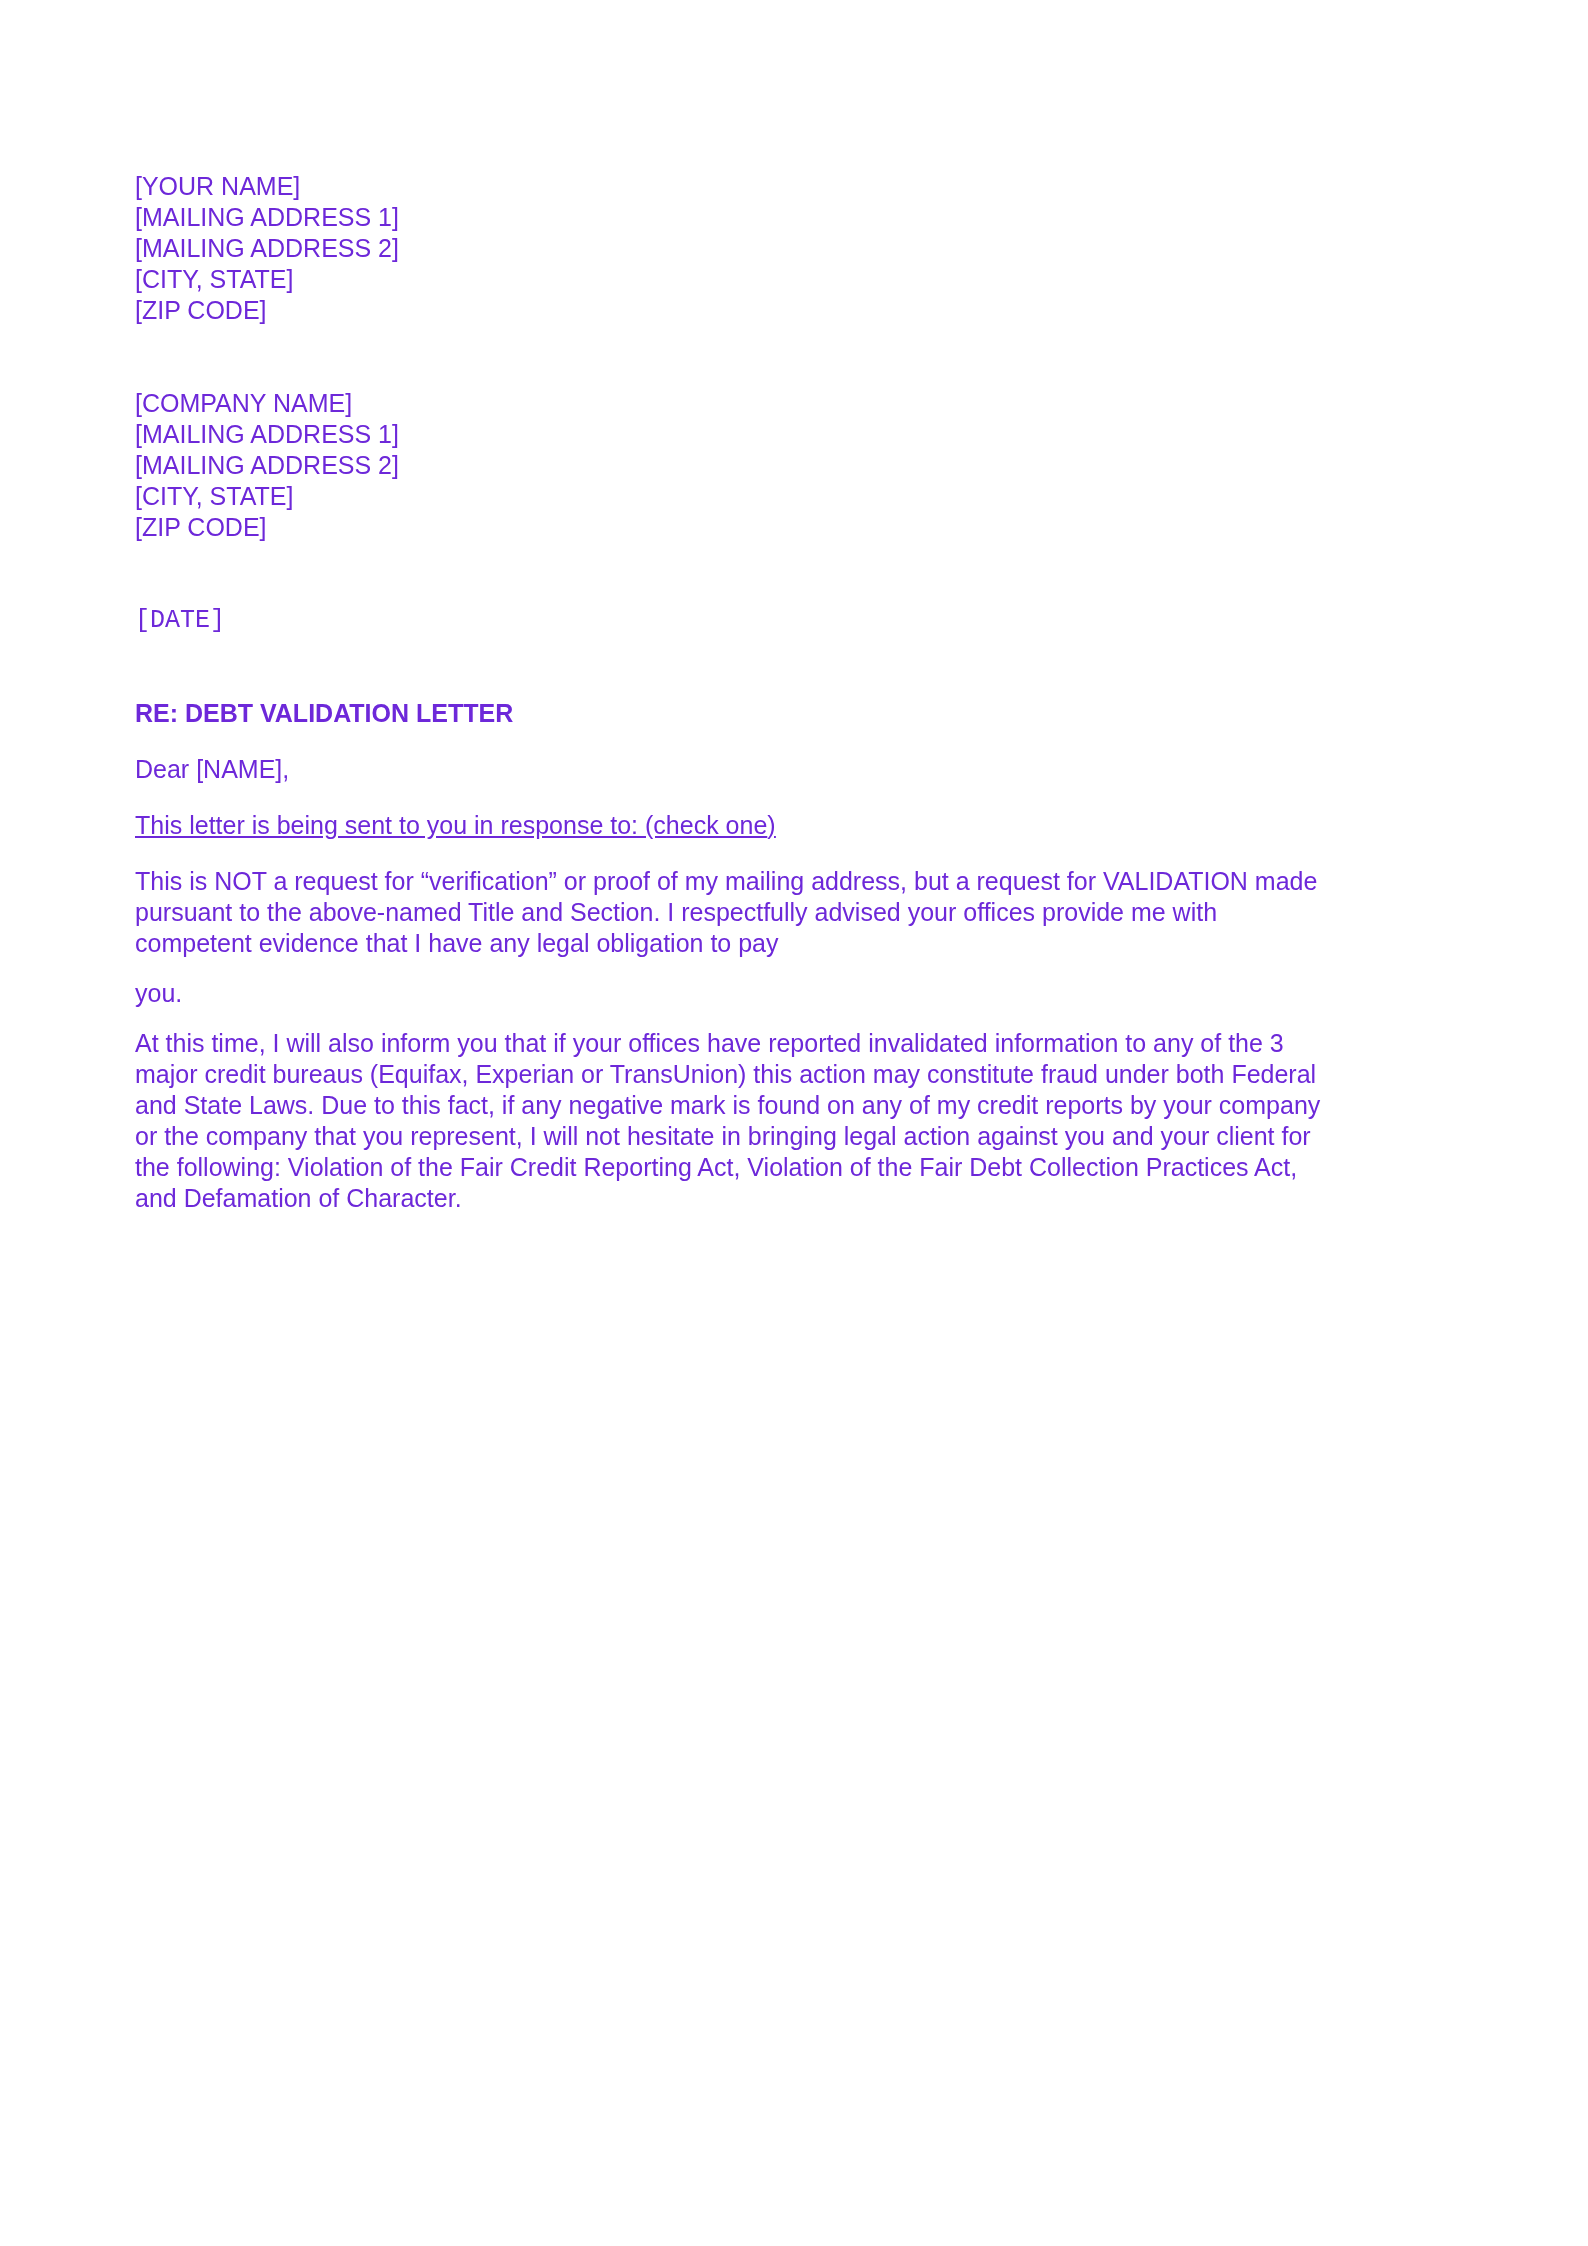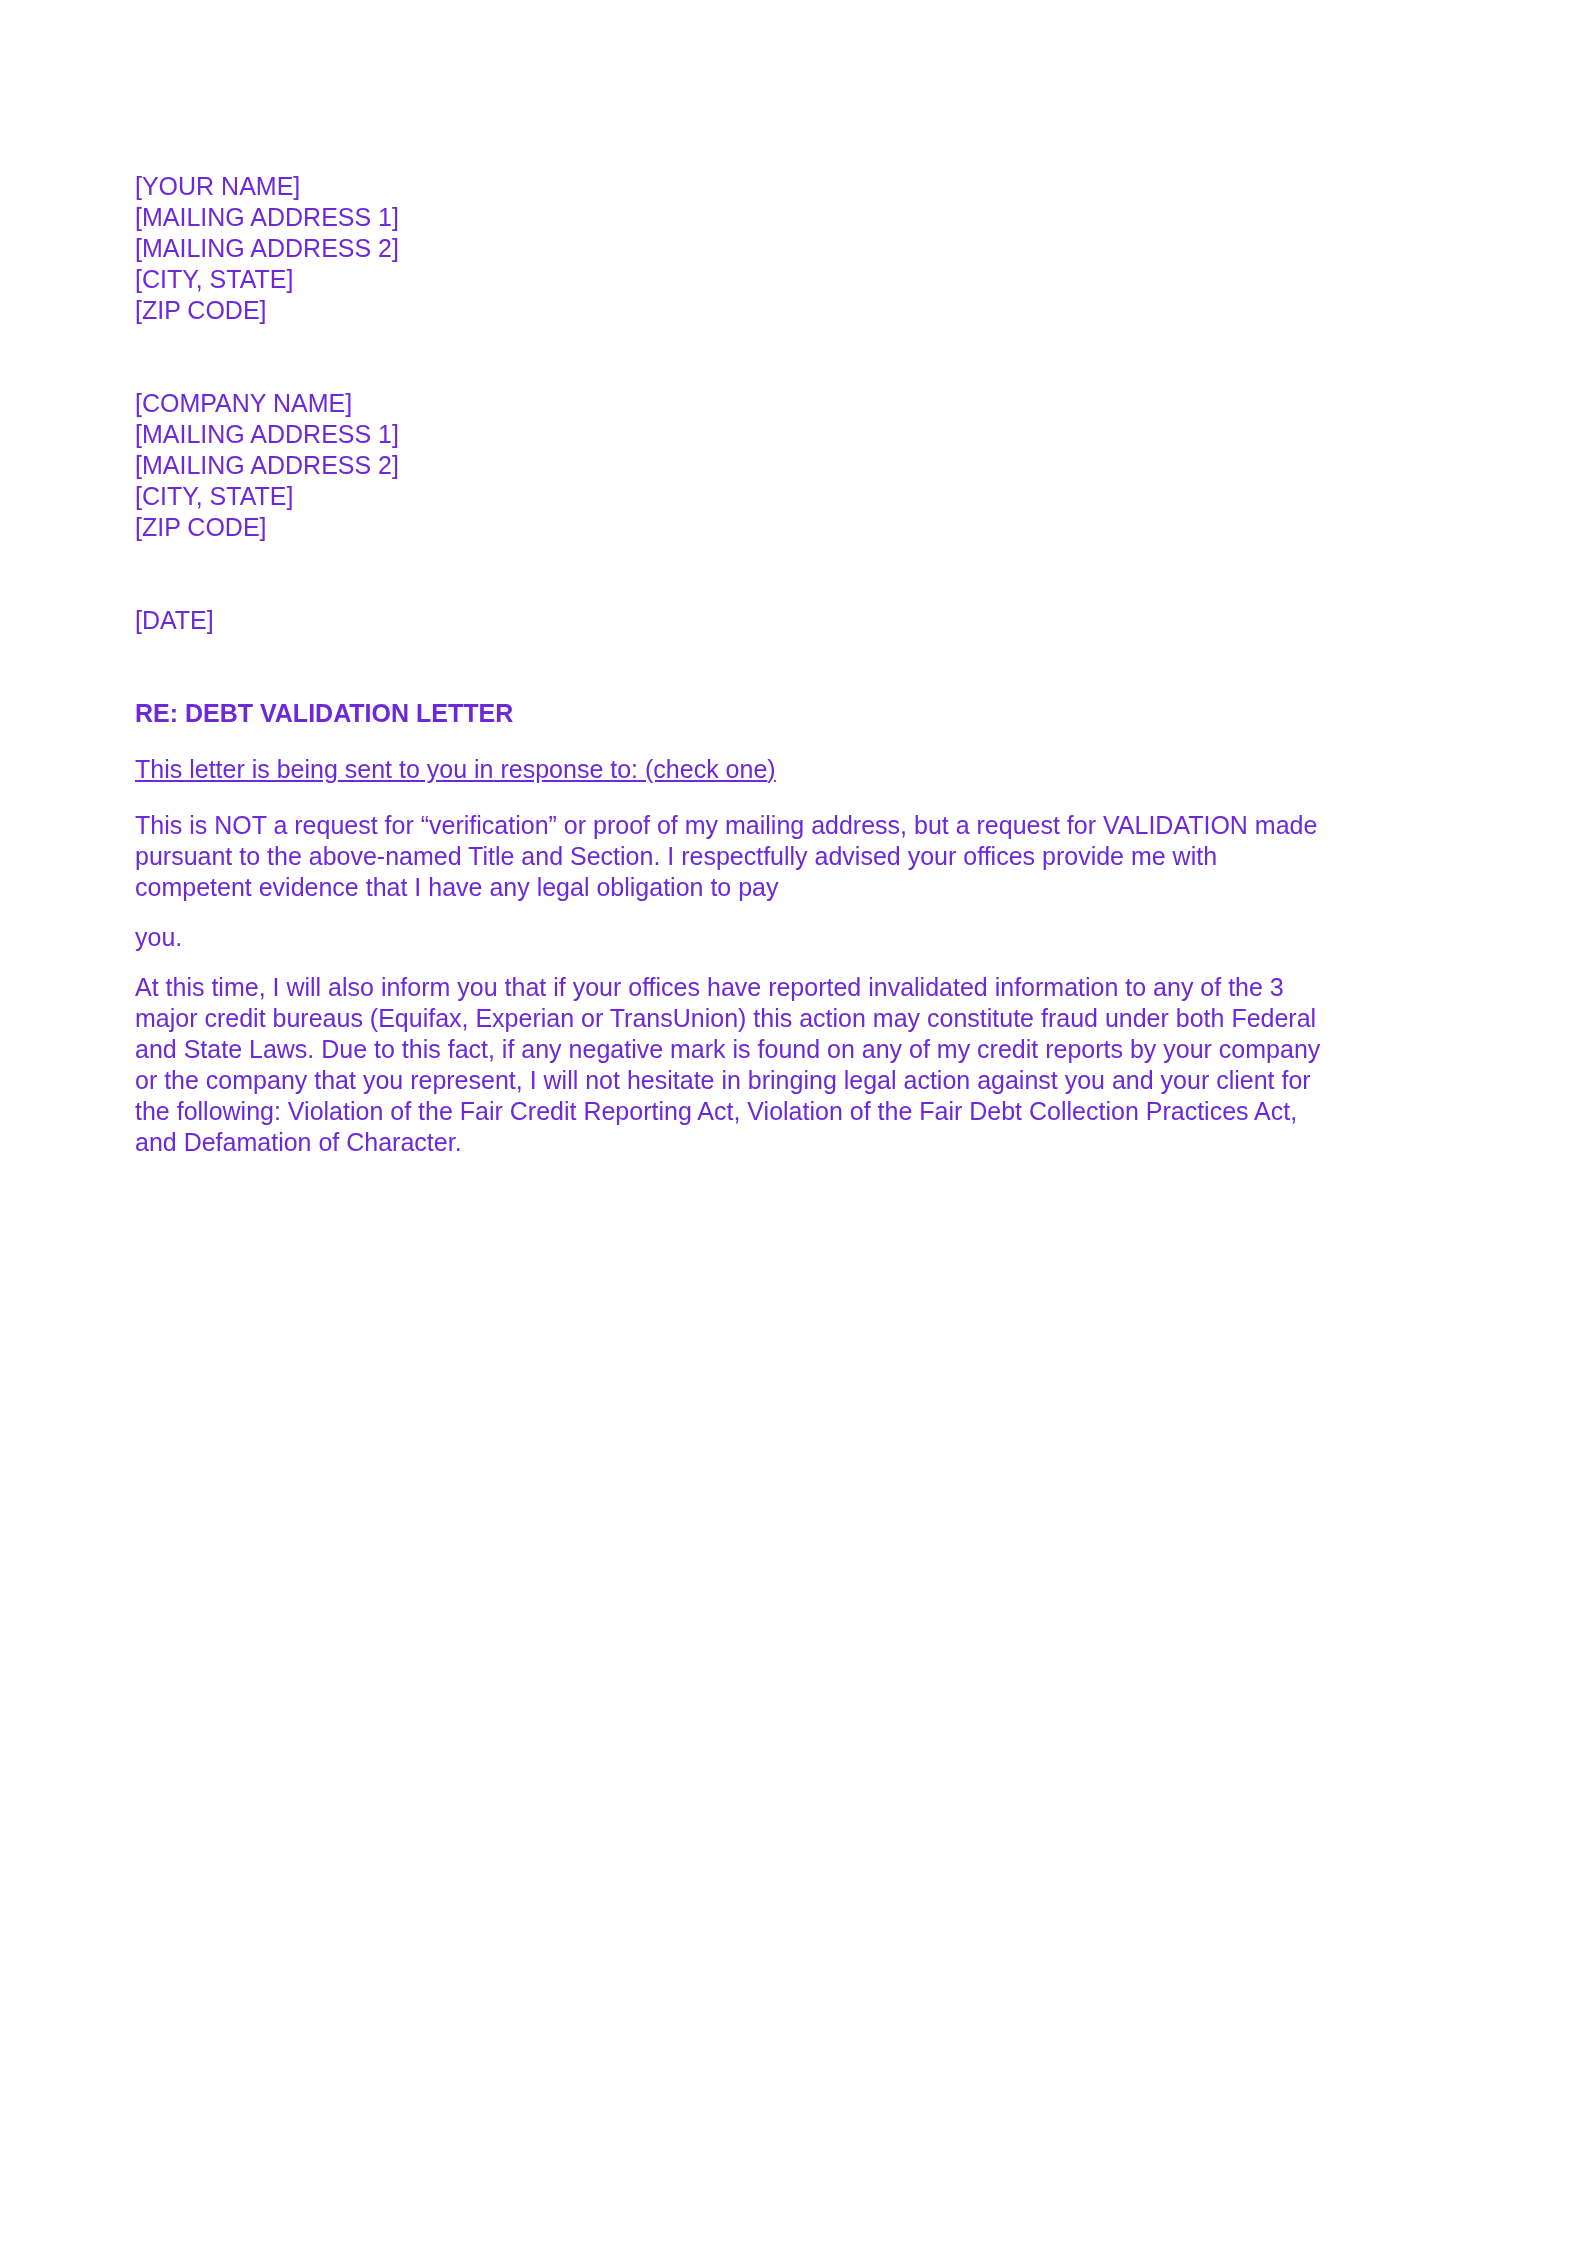--- a/index.html
+++ b/index.html
@@ -23,20 +23,21 @@
   }
   .addr-block {
     margin: 0 0 62px 0;
   }
   .addr-line {
     margin: 0;
     line-height: 31px;
   }
   .date-line {
     margin: 0 0 62px 0;
+    font-family: Liberation Mono, monospace;
   }
   .subject-line {
     font-weight: 700;
     margin: 0 0 25px 0;
   }
   .salutation {
     margin: 0 0 25px 0;
   }
   .intro-line {
     margin: 0 0 25px 0;
@@ -82,20 +83,21 @@
     <div class="addr-line">[MAILING ADDRESS 1]</div>
     <div class="addr-line">[MAILING ADDRESS 2]</div>
     <div class="addr-line">[CITY, STATE]</div>
     <div class="addr-line">[ZIP CODE]</div>
   </section>
 
   <div class="date-line">[DATE]</div>
 
   <div class="subject-line">RE: DEBT VALIDATION LETTER</div>
 
+  <div class="salutation">Dear [NAME],</div>
 
   <div class="intro-line"><span>This letter is being sent to you in response to: (check one</span><span class="u">)</span></div>
 
 
 
   <p class="para">This is NOT a request for “verification” or proof of my mailing address, but a request for VALIDATION made pursuant to the above-named Title and Section. I respectfully advised your offices provide me with competent evidence that I have any legal obligation to pay</p>
 
   <p class="para">you.</p>
 
   <p class="para">At this time, I will also inform you that if your offices have reported invalidated information to any of the 3 major credit bureaus (Equifax, Experian or TransUnion) this action may constitute fraud under both Federal and State Laws. Due to this fact, if any negative mark is found on any of my credit reports by your company or the company that you represent, I will not hesitate in bringing legal action against you and your client for the following: Violation of the Fair Credit Reporting Act, Violation of the Fair Debt Collection Practices Act, and Defamation of Character.</p>

